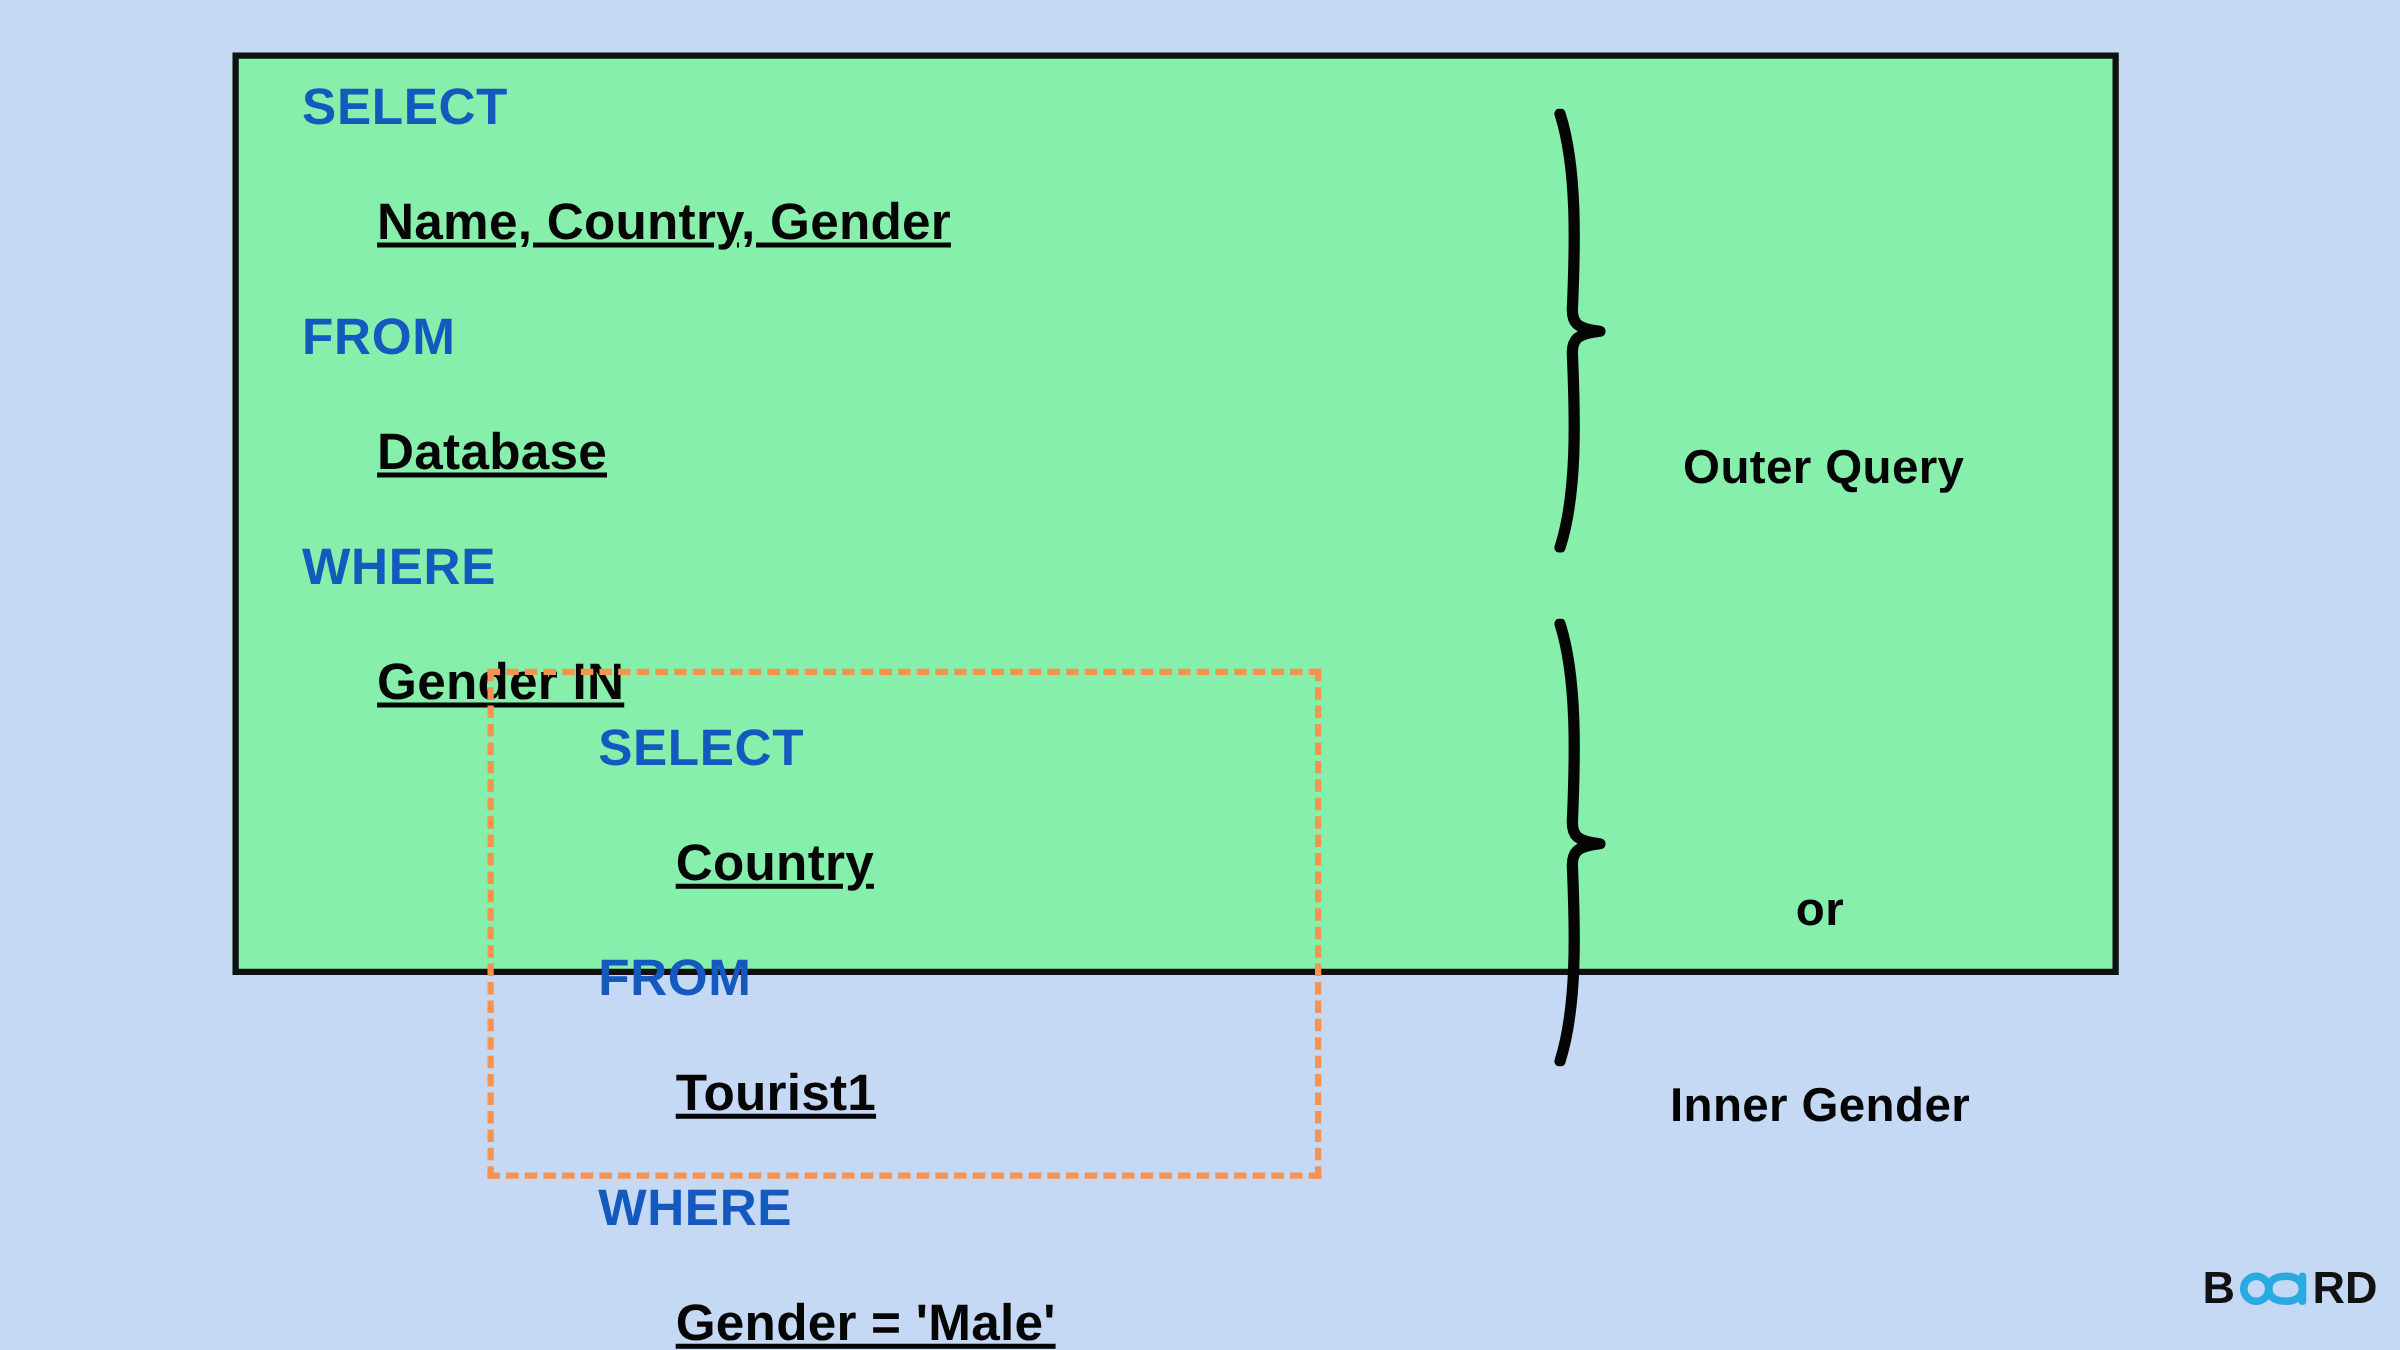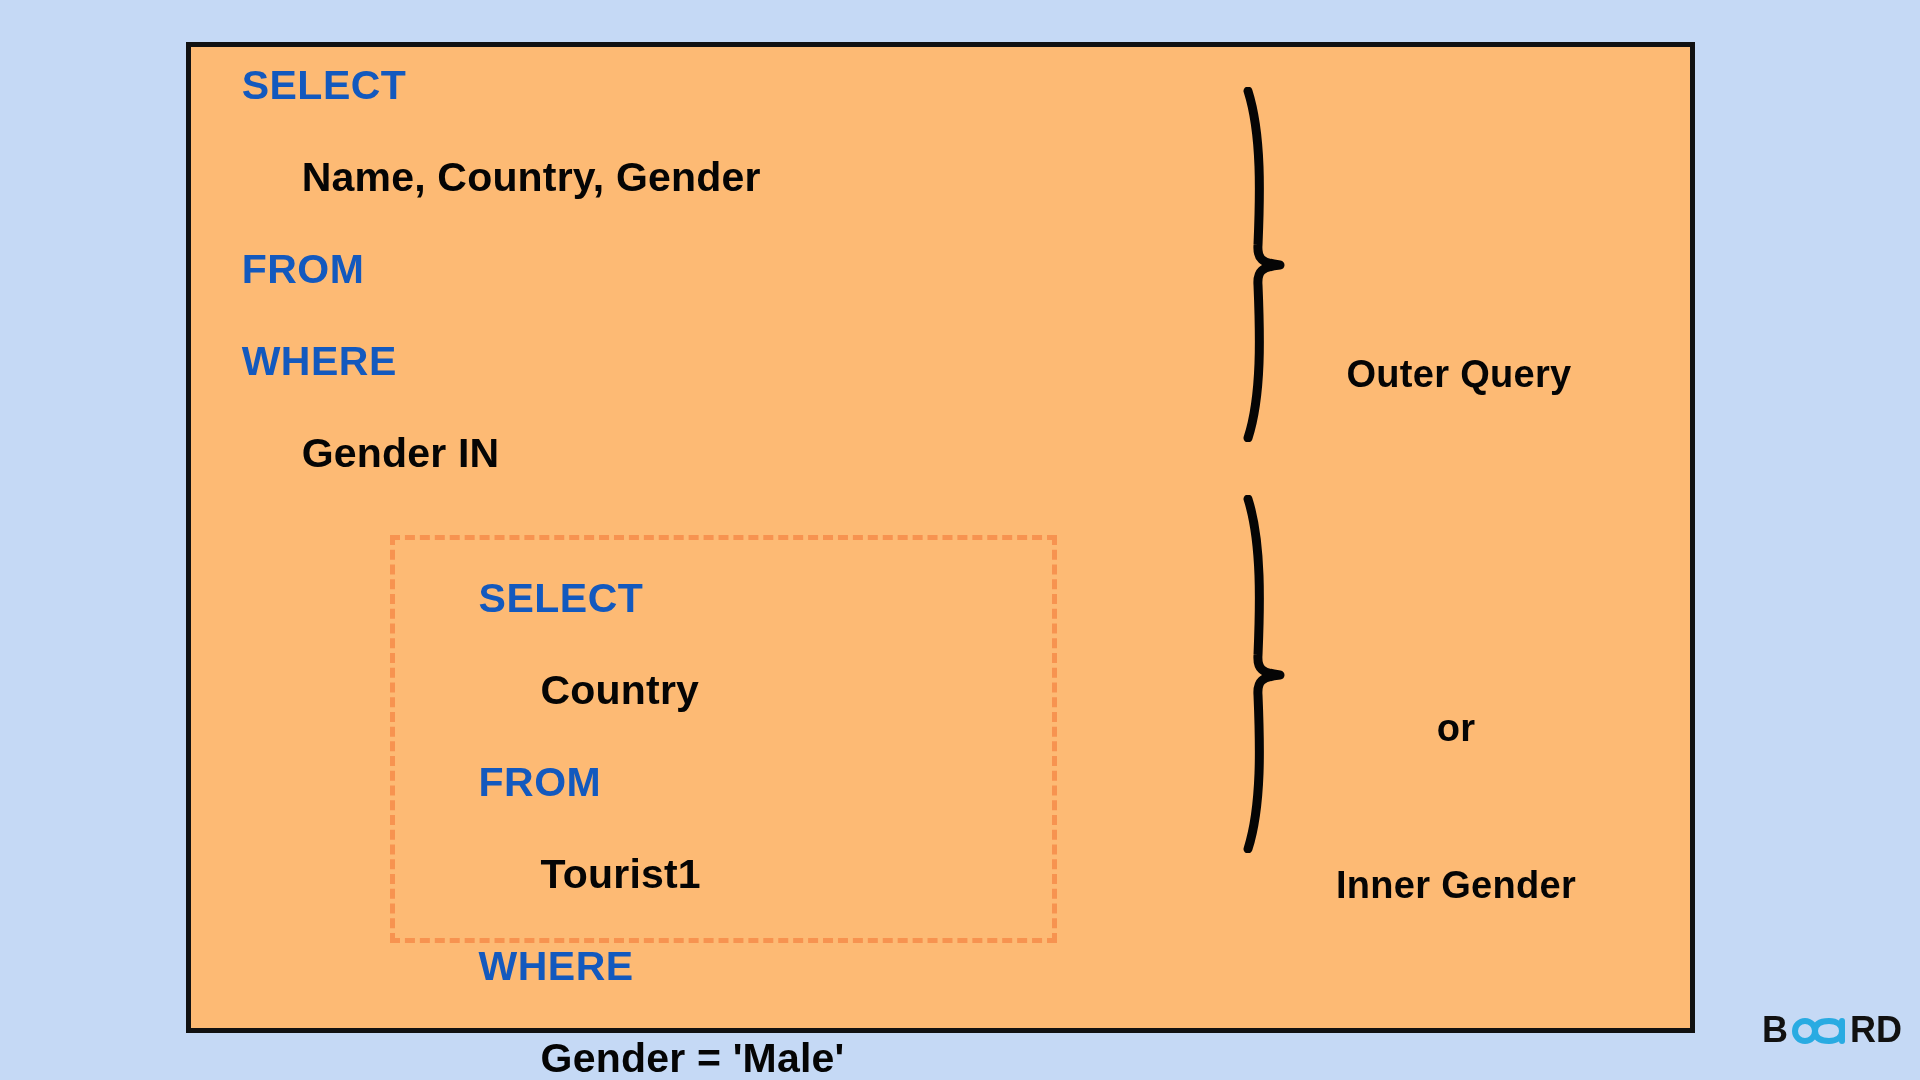--- a/index.html
+++ b/index.html
@@ -14,24 +14,24 @@
     overflow: hidden;
     position: relative;
   }
 
   
   #main-box {
     position: absolute;
     left: 186px;
     top: 42px;
     width: 1509px;
-    height: 991px;
+    height: 738px;
     border: 5px solid #111111;
     box-sizing: border-box;
-    background: #fdba74;
+    background: #86efac;
   }
 
   
   #outer-query-code {
     position: absolute;
     left: 24px;
     top: 2px;
     width: 880px;
   }
   #inner-query-code {
@@ -50,20 +50,21 @@
     color: #1359be;
     font-weight: bold;
     font-size: 41px;
     letter-spacing: 0.5px;
   }
   .val {
     color: #050505;
     font-weight: bold;
     font-size: 41px;
     letter-spacing: 0.2px;
+    text-decoration: underline;
   }
   .sql-line.kw-line { padding: 0 0 19px 0; }
   .sql-line.val-line { padding: 0 0 19px 60px; }
   .sql-line.val-line-in { padding: 0 0 19px 62px; }
 
   
   #subquery-box {
     position: absolute;
     left: 199px;
     top: 488px;
@@ -124,20 +125,23 @@
   <div id="outer-query-code">
     <div class="sql-line kw-line">
       <span class="kw">SELECT</span>
     </div>
     <div class="sql-line val-line">
       <span class="val">Name, Country, Gender</span>
     </div>
     <div class="sql-line kw-line">
       <span class="kw">FROM</span>
     </div>
+    <div class="sql-line val-line">
+      <span class="val">Database</span>
+    </div>
     <div class="sql-line kw-line">
       <span class="kw">WHERE</span>
     </div>
     <div class="sql-line val-line">
       <span class="val">Gender IN</span>
     </div>
   </div>
 
   <div id="subquery-box">
     <div id="inner-query-code">

